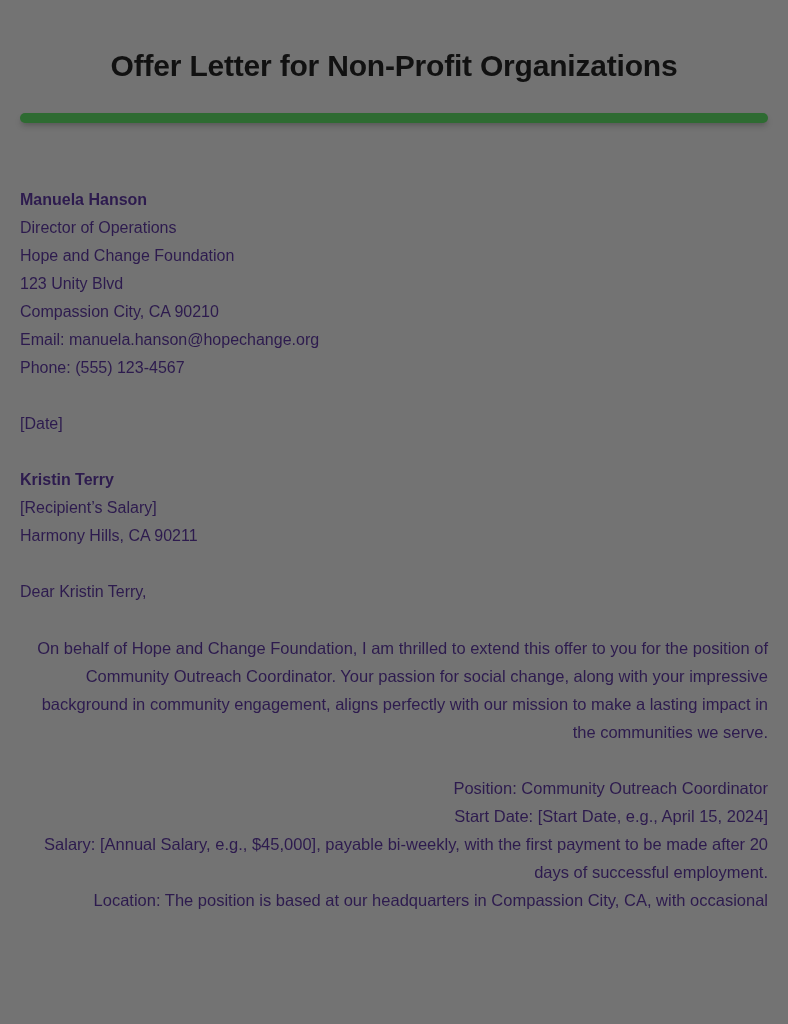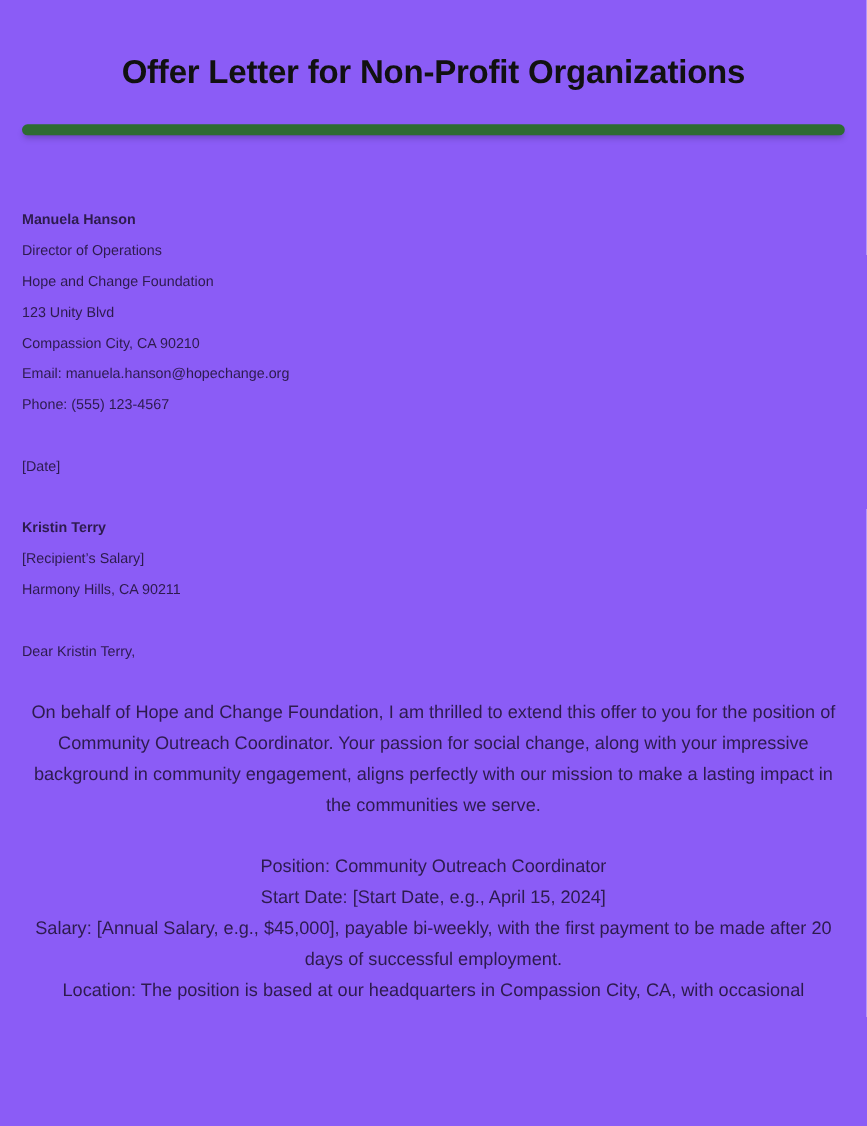--- a/index.html
+++ b/index.html
@@ -13,21 +13,21 @@
     height: 1024px;
     overflow: hidden;
     font-family: "Liberation Sans", sans-serif;
     -webkit-font-smoothing: antialiased;
   }
 
   .page {
     width: 788px;
     height: 1024px;
     box-sizing: border-box;
-    background: #8b5cf6;
+    background: #737373;
     position: relative;
     overflow: hidden;
   }
 
   
   .doc-title {
     margin: 0;
     padding: 0;
     position: absolute;
     top: 47px;
@@ -65,36 +65,36 @@
     top: 186px;
     left: 20px;
     width: 748px;
     font-size: 16.5px;
     line-height: 28px;
     color: #2d1b4e;
   }
 
   .line {
     margin: 0;
-    font-size: 13px;
+    font-size: 16px;
     line-height: 28px;
     color: #2d1b4e;
     white-space: pre-wrap;
   }
 
   .line.bold {
     font-weight: 700;
   }
 
   .para {
     margin: 0;
     font-size: 16.5px;
     line-height: 28px;
     color: #2d1b4e;
-    text-align: center;
+    text-align: right;
   }
 
   .block {
     margin: 0;
   }
 
   
   .spacer {
     height: 28px;
   }

